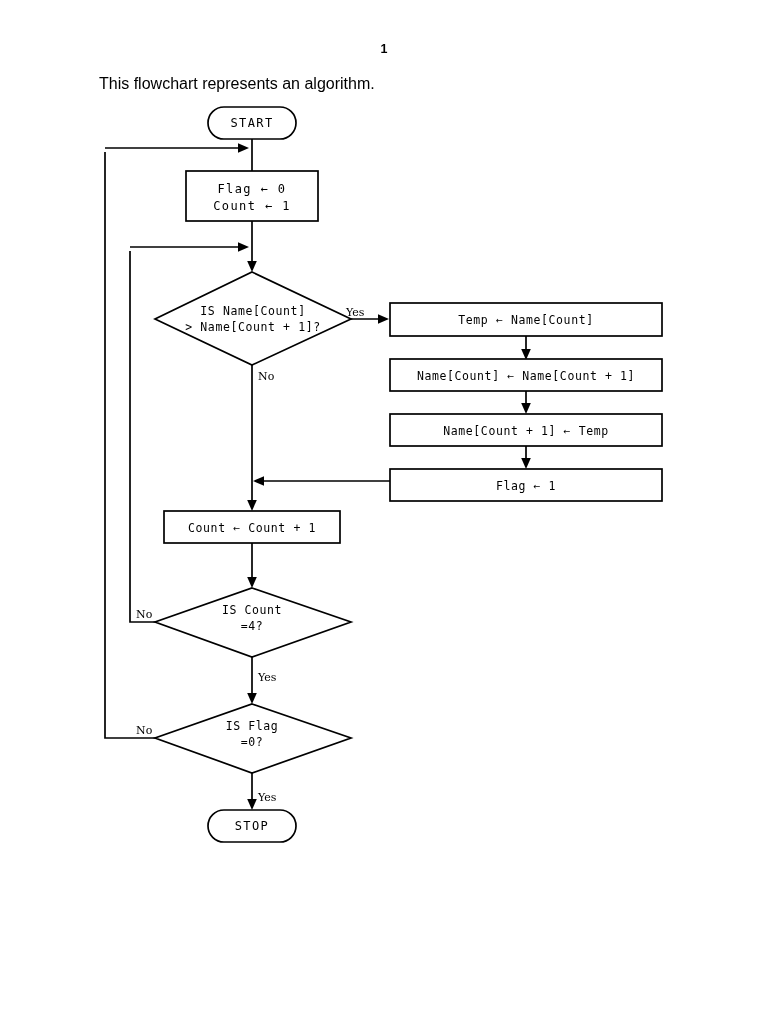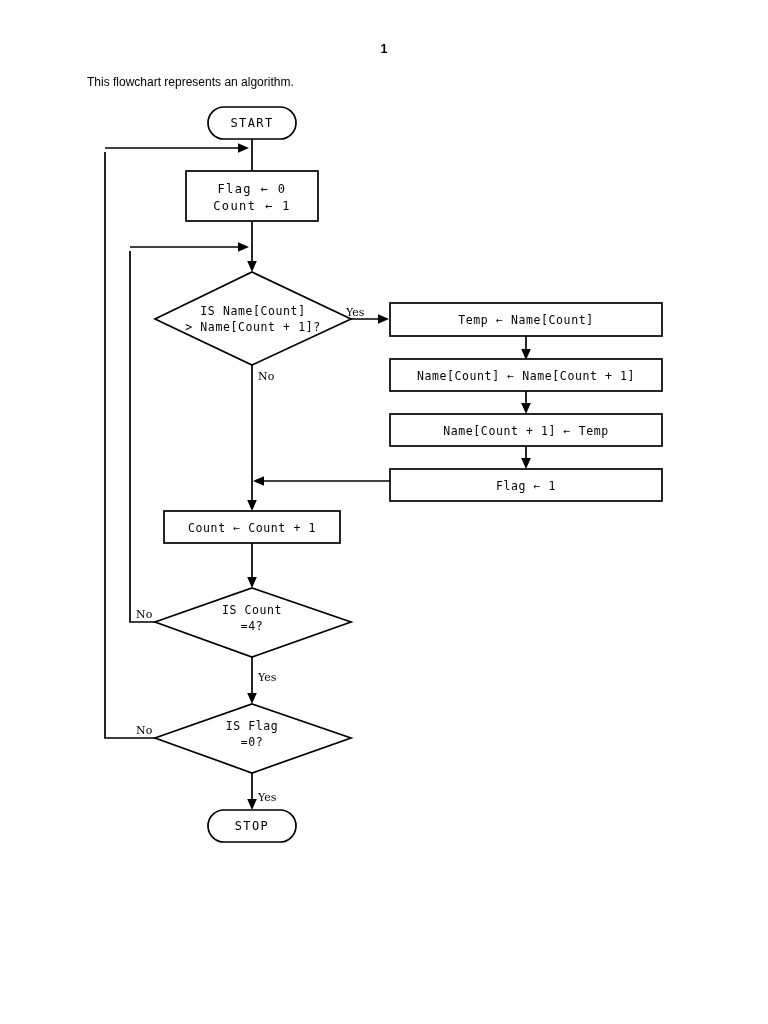--- a/index.html
+++ b/index.html
@@ -26,23 +26,23 @@
     left: 0; top: 42px;
     width: 768px;
     text-align: center;
     font-size: 12.5px;
     font-weight: bold;
     color: #000000;
     letter-spacing: 0;
   }
   .caption {
     position: absolute;
-    left: 87px;
+    left: 99px;
     top: 75px;
-    font-size: 12px;
+    font-size: 16px;
     color: #000000;
     white-space: nowrap;
   }
   #flow-svg {
     position: absolute;
     left: 0; top: 0;
   }
   .mono-text {
     font-family: "DejaVu Sans Mono", monospace;
     font-size: 11.5px;

